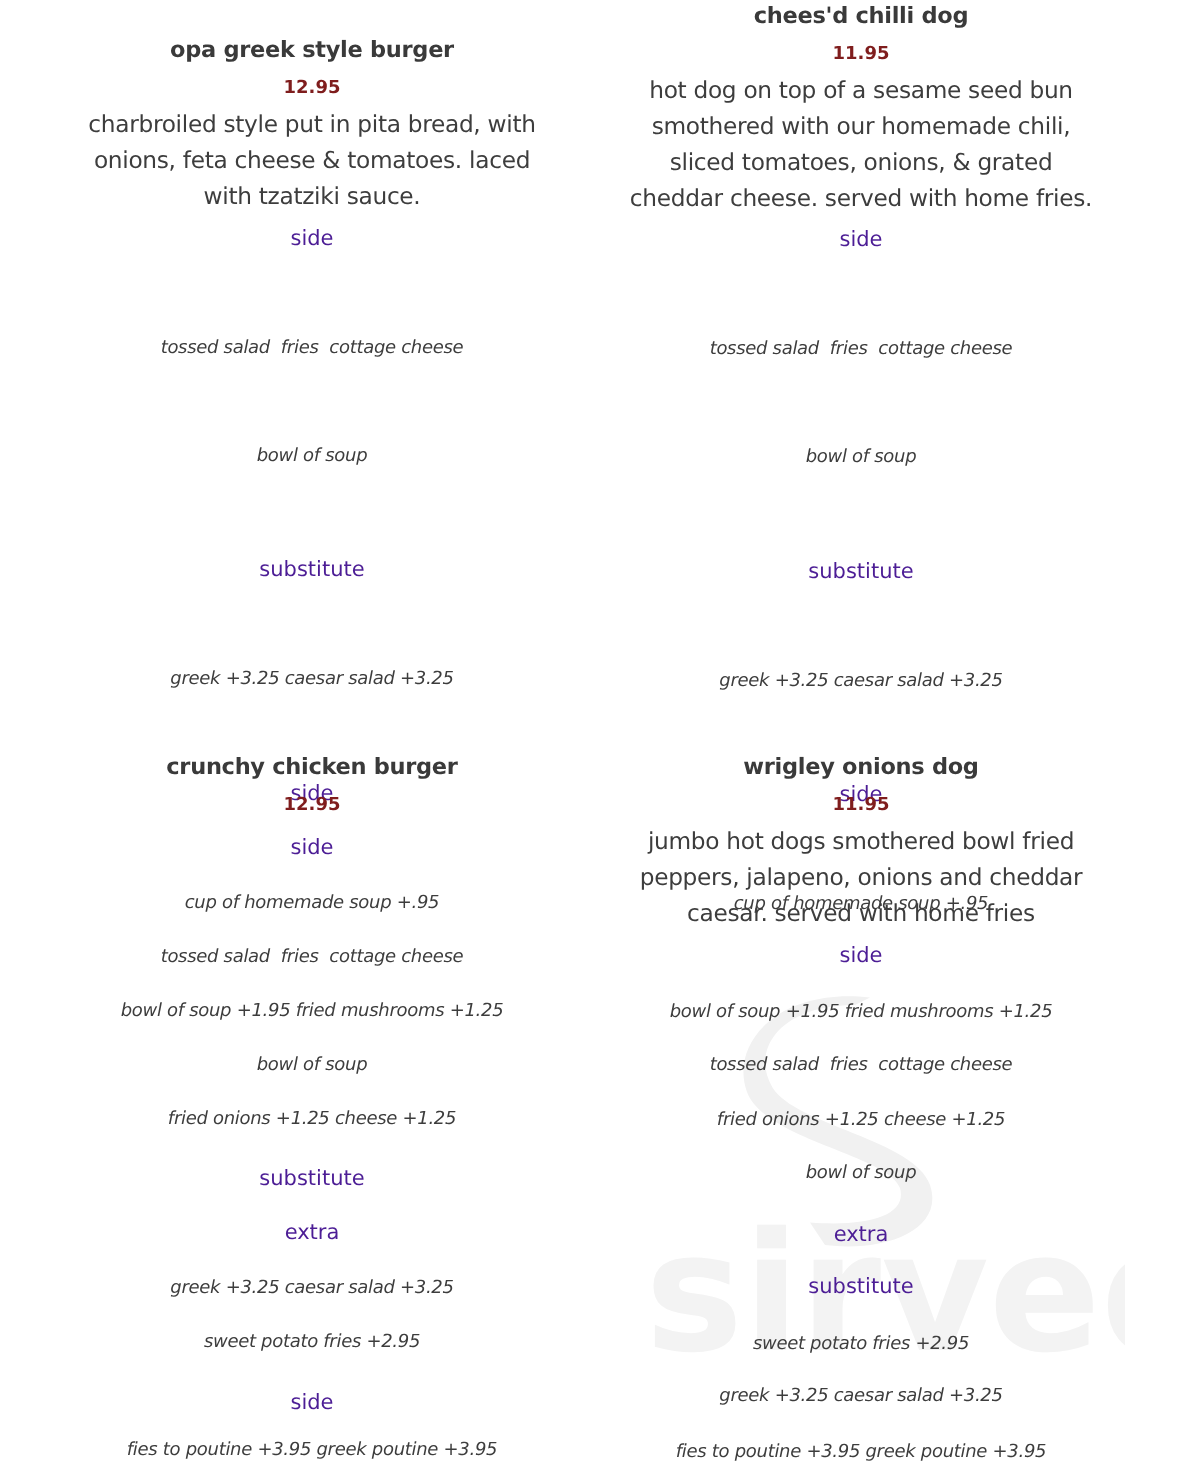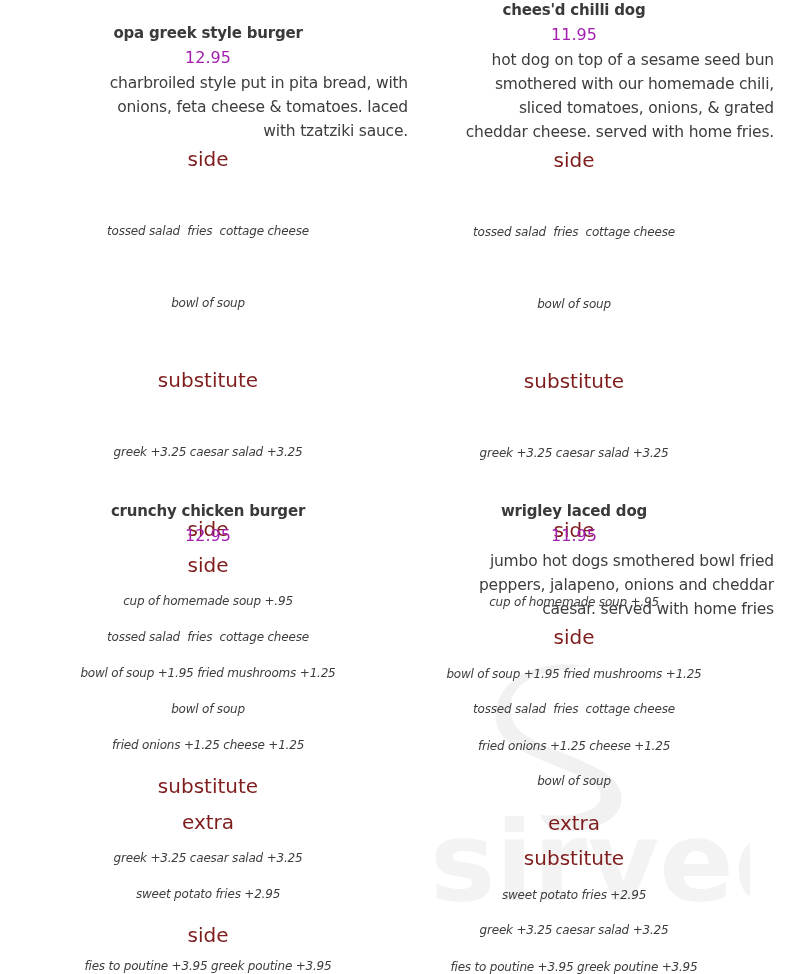--- a/index.html
+++ b/index.html
@@ -37,37 +37,37 @@
     text-align: center;
   }
   .name {
     font-weight: bold;
     font-size: 15px;
     line-height: 24px;
     letter-spacing: -0.2px;
     color: #3a3a3a;
   }
   .price {
-    font-weight: normal;
-    font-size: 16px;
+    font-weight: bold;
+    font-size: 12px;
     line-height: 26px;
-    color: #a21caf;
+    color: #7f1d1d;
   }
   .desc {
     font-size: 15.5px;
     line-height: 24px;
     letter-spacing: -0.2px;
     color: #3d3d3d;
   }
-  .desc div { white-space: nowrap; text-align: right; }
+  .desc div { white-space: nowrap; }
   .label {
-    font-size: 20px;
+    font-size: 14px;
     line-height: 24px;
     margin-top: 5px;
-    color: #7f1d1d;
+    color: #4c1d95;
   }
   .opts {
     font-style: italic;
     font-size: 12px;
     line-height: 24px;
     letter-spacing: -0.2px;
     color: #3d3d3d;
     white-space: pre;
   }
 </style>
@@ -156,21 +156,21 @@
     </div>
     <div class="label">extra</div>
     <div class="opts">
       <div>sweet potato fries +2.95</div>
       <div>fies to poutine +3.95 greek poutine +3.95</div>
       
     </div>
   </div>
 
   <div class="item" style="top:499px;">
-    <div class="name">wrigley laced dog</div>
+    <div class="name">wrigley onions dog</div>
     <div class="price">11.95</div>
     <div class="desc">
       <div>jumbo hot dogs smothered bowl fried</div>
       <div>peppers, jalapeno, onions and cheddar</div>
       <div>caesar. served with home fries</div>
     </div>
     <div class="label" style="margin-top:4px;">side</div>
     <div class="opts">
       <div>tossed salad  fries  cottage cheese</div>
       <div>bowl of soup</div>

